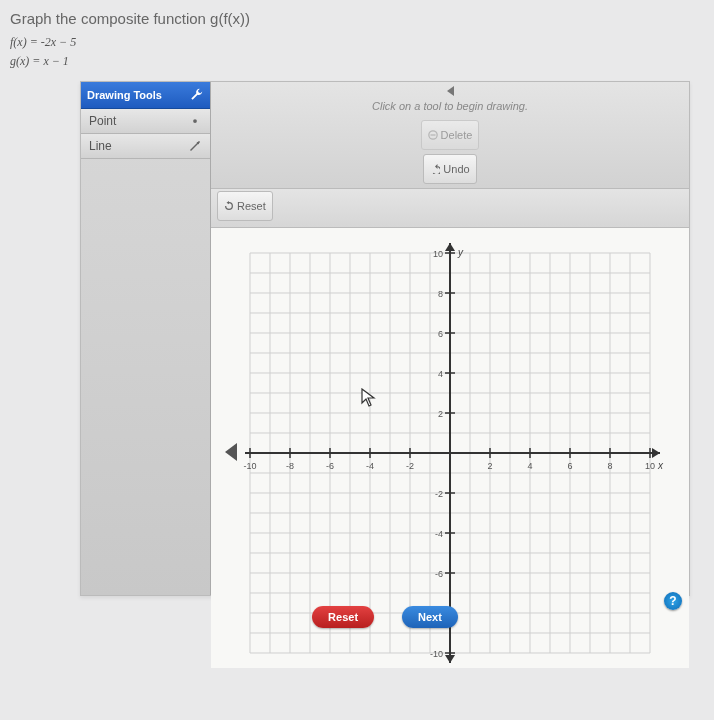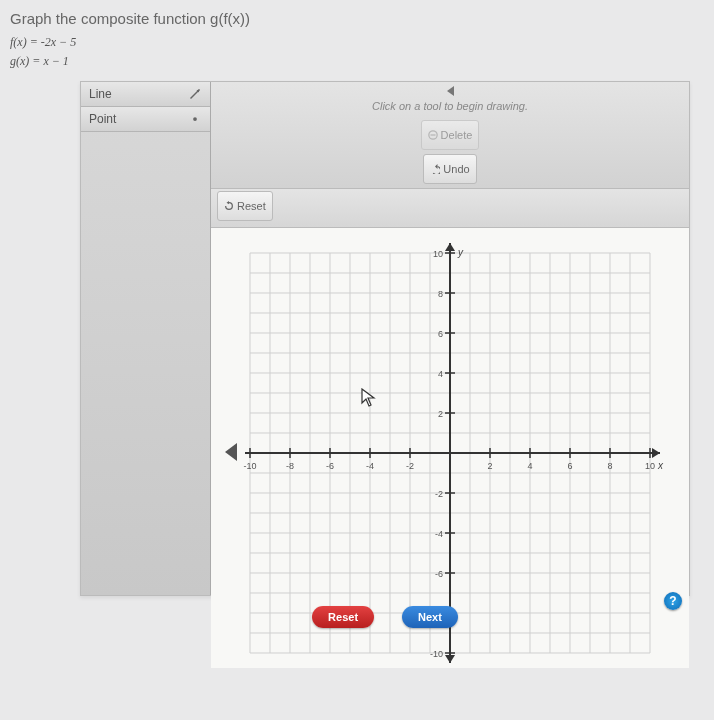--- a/index.html
+++ b/index.html
@@ -163,34 +163,42 @@
 </head>
 <body>
 
 <div class="page">
   <p class="prompt2">Graph the composite function g(f(x))</p>
   <p class="eq">f(x) = -2x − 5</p>
   <p class="eq">g(x) = x − 1</p>
 
   <div class="workspace">
     <div class="sidebar">
+      <div class="sidebar-header">
+        <span>Drawing Tools</span>
+        <span class="wrench">
+          <svg viewBox="0 0 16 16" width="14" height="14">
+              <path fill="#fff" d="M14 4a4 4 0 0 1-5.3 3.8L3 13.5 1.5 12l5.7-5.7A4 4 0 0 1 11 1l-2 2 1 2 2 1 2-2z"></path>
+            </svg>
+        </span>
+      </div>
+      <div class="tool-row">
+        <span>Point</span>
+        <span class="tool-icon">
+          <svg viewBox="0 0 16 16" width="10" height="10">
+              <circle cx="8" cy="8" r="3" fill="#666"></circle>
+            </svg>
+        </span>
+      </div>
       <div class="tool-row">
         <span>Line</span>
         <span class="tool-icon">
           <svg viewBox="0 0 16 16" width="12" height="12">
               <line x1="2" y1="14" x2="14" y2="2" stroke="#666" stroke-width="2"></line>
               <polygon points="14,2 10,3 13,6" fill="#666"></polygon>
-            </svg>
-        </span>
-      </div>
-      <div class="tool-row">
-        <span>Point</span>
-        <span class="tool-icon">
-          <svg viewBox="0 0 16 16" width="10" height="10">
-              <circle cx="8" cy="8" r="3" fill="#666"></circle>
             </svg>
         </span>
       </div>
     </div>
 
     <div class="main">
       <div class="toolbar">
         <span class="tri-left"></span>
         <span class="hint">Click on a tool to begin drawing.</span>
         <span class="spacer"></span>

